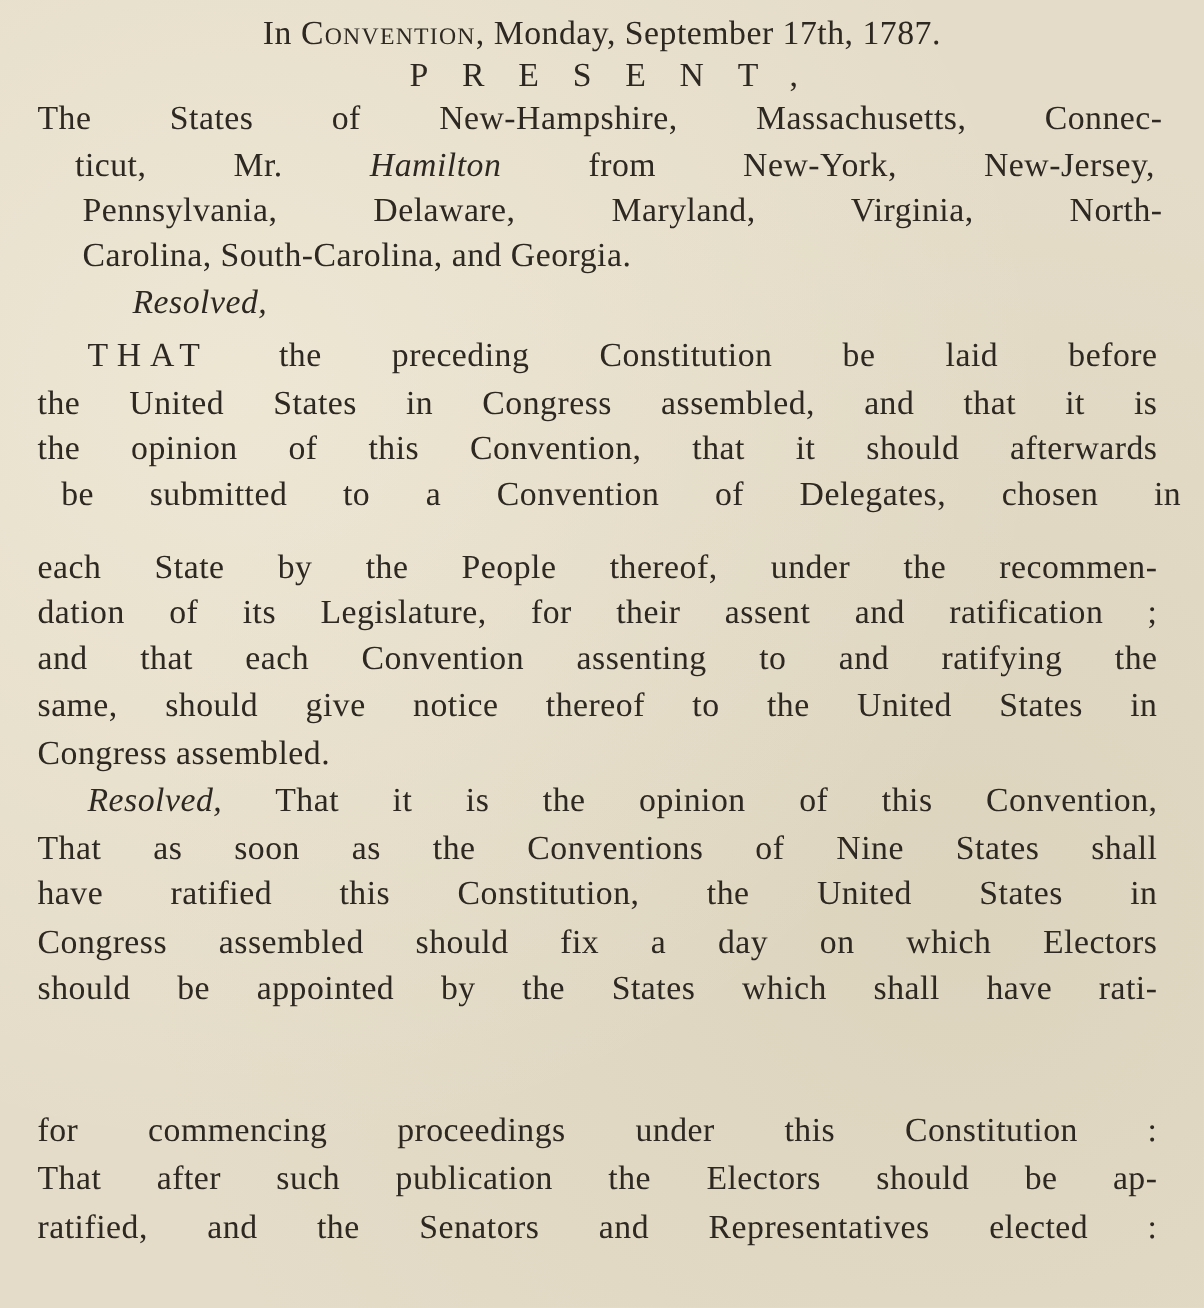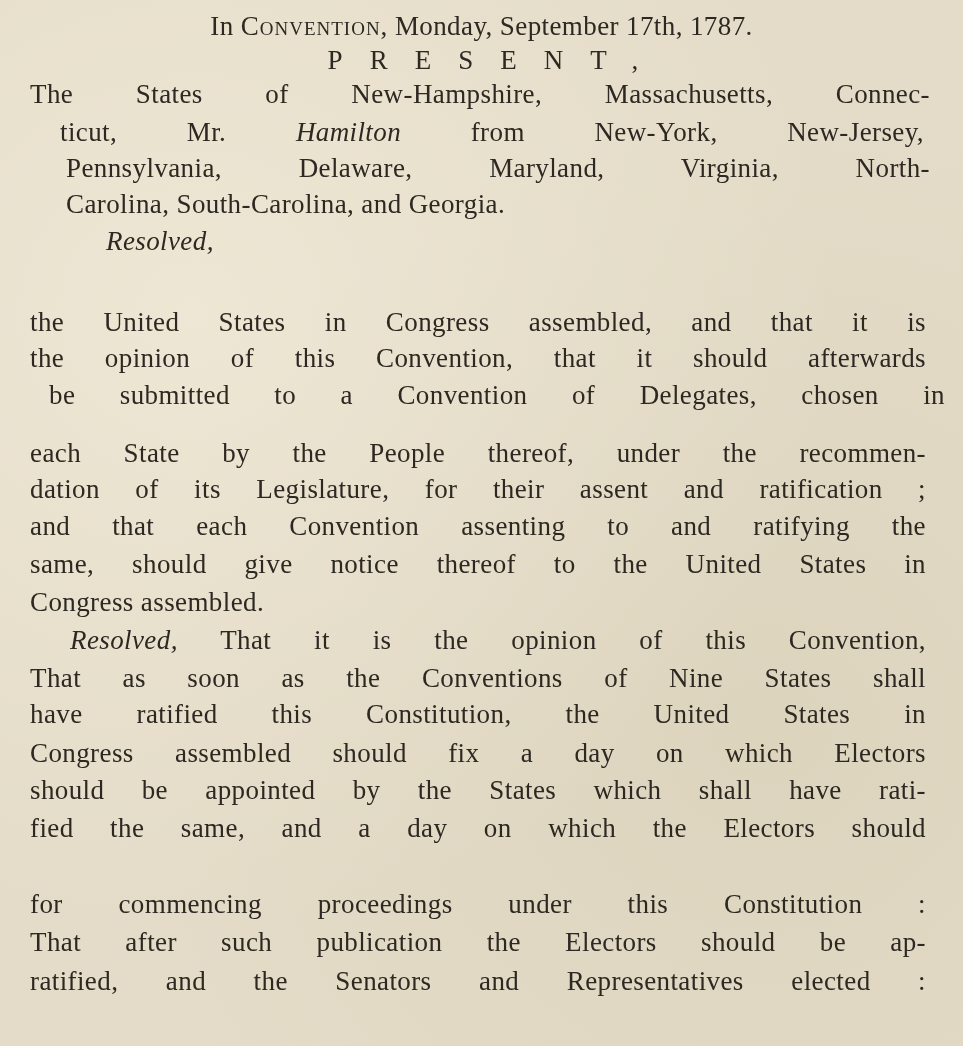--- a/index.html
+++ b/index.html
@@ -37,32 +37,32 @@
 
   <div class="line center spaced" style="top:44px; padding-left:30px; box-sizing:border-box;">PRESENT,</div>
 
   <div class="line justify" style="top:78px; left:30px; width:900px;">The States of New-Hampshire, Massachusetts, Connec-</div>
   <div class="line justify" style="top:116px; left:60px; width:864px;"><span>ticut, Mr.</span> <span class="ital">Hamilton</span> <span>from New-York, New-Jersey,</span></div>
   <div class="line justify" style="top:152px; left:66px; width:864px;">Pennsylvania, Delaware, Maryland, Virginia, North-</div>
   <div class="line" style="top:188px; left:66px;">Carolina, South-Carolina, and Georgia.</div>
 
   <div class="line ital" style="top:225px; left:106px;">Resolved,</div>
 
+  <div class="line justify" style="top:268px; left:70px; width:856px;"><span class="that">THAT</span> <span>the preceding Constitution be laid before</span></div>
   <div class="line justify" style="top:306px; left:30px; width:896px;">the United States in Congress assembled, and that it is</div>
   <div class="line justify" style="top:342px; left:30px; width:896px;">the opinion of this Convention, that it should afterwards</div>
   <div class="line justify" style="top:379px; left:30px; width:896px;margin-left:19px;">be submitted to a Convention of Delegates, chosen in</div>
   <div class="line justify" style="top:437px; left:30px; width:896px;">each State by the People thereof, under the recommen-</div>
   <div class="line justify" style="top:473px; left:30px; width:896px;">dation of its Legislature, for their assent and ratification ;</div>
   <div class="line justify" style="top:510px; left:30px; width:896px;">and that each Convention assenting to and ratifying the</div>
   <div class="line justify" style="top:548px; left:30px; width:896px;">same, should give notice thereof to the United States in</div>
   <div class="line" style="top:586px; left:30px;">Congress assembled.</div>
 
   <div class="line justify" style="top:624px; left:70px; width:856px;"><span class="ital">Resolved,</span> <span>That it is the opinion of this Convention,</span></div>
   <div class="line justify" style="top:662px; left:30px; width:896px;">That as soon as the Conventions of Nine States shall</div>
   <div class="line justify" style="top:698px; left:30px; width:896px;">have ratified this Constitution, the United States in</div>
   <div class="line justify" style="top:737px; left:30px; width:896px;">Congress assembled should fix a day on which Electors</div>
   <div class="line justify" style="top:774px; left:30px; width:896px;">should be appointed by the States which shall have rati-</div>
-  <div class="line justify" style="top:812px; left:30px; width:896px;">fied the same, and a day on which the Electors should</div>
   <div class="line justify" style="top:888px; left:30px; width:896px;">for commencing proceedings under this Constitution :</div>
   <div class="line justify" style="top:926px; left:30px; width:896px;">That after such publication the Electors should be ap-</div>
   <div class="line justify" style="top:965px; left:30px; width:896px;">ratified, and the Senators and Representatives elected :</div>
 
 </div>
 
 </body></html>

